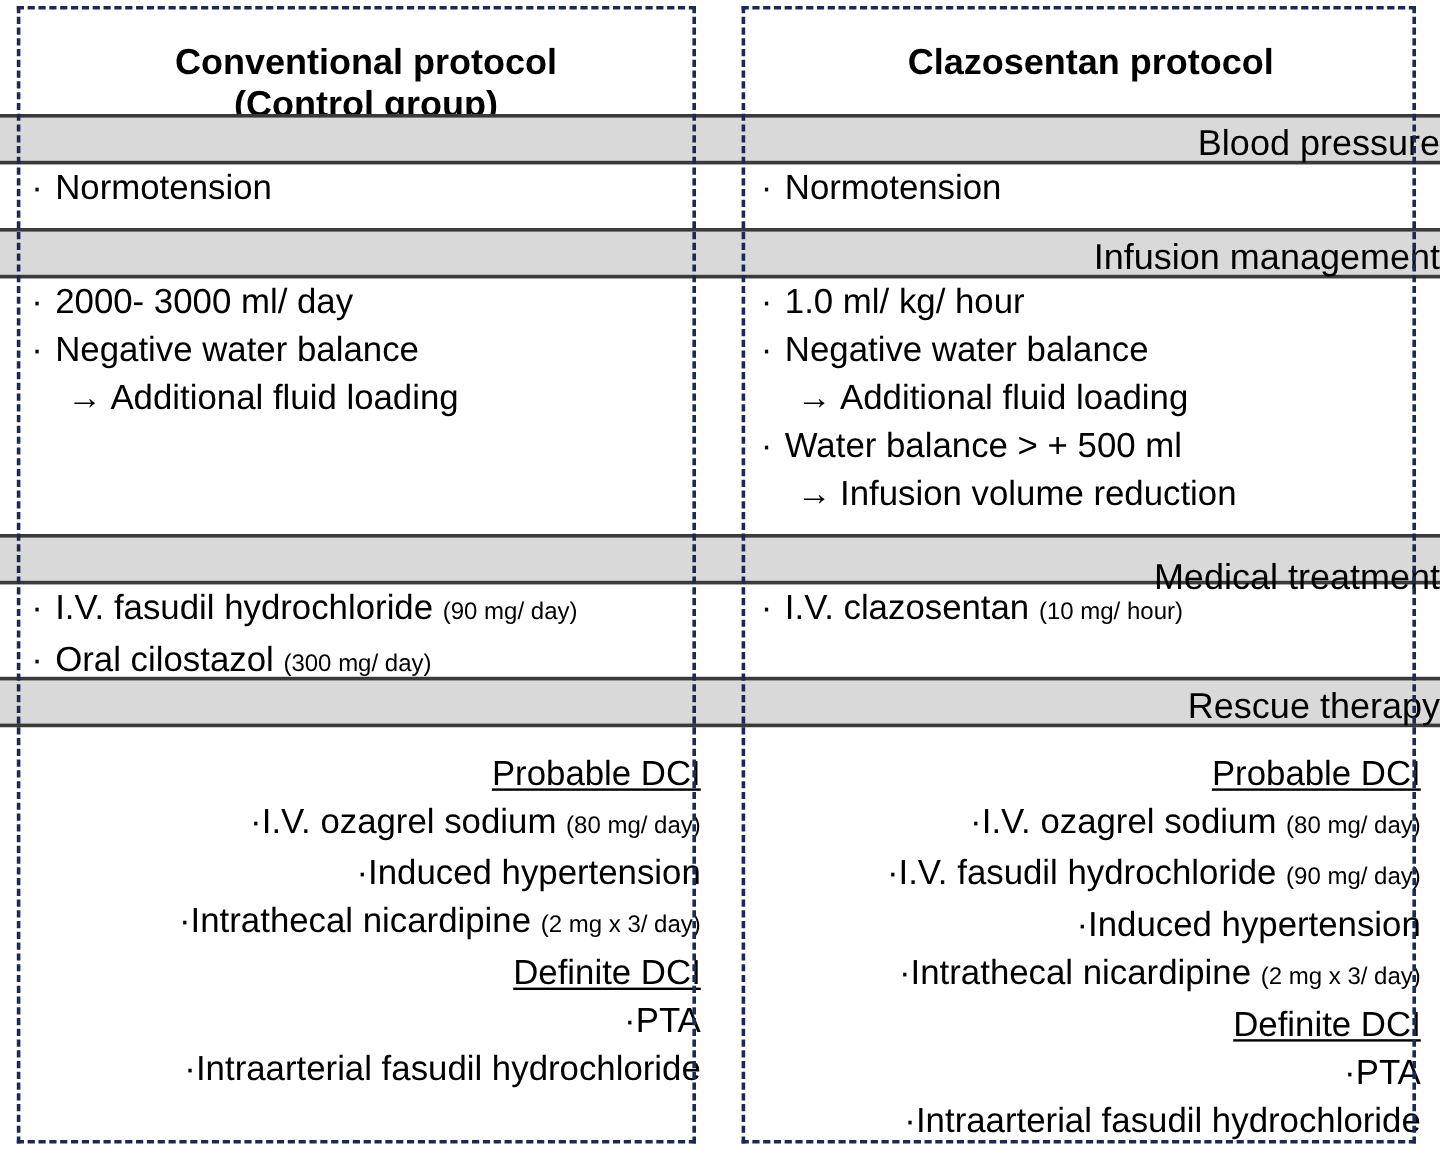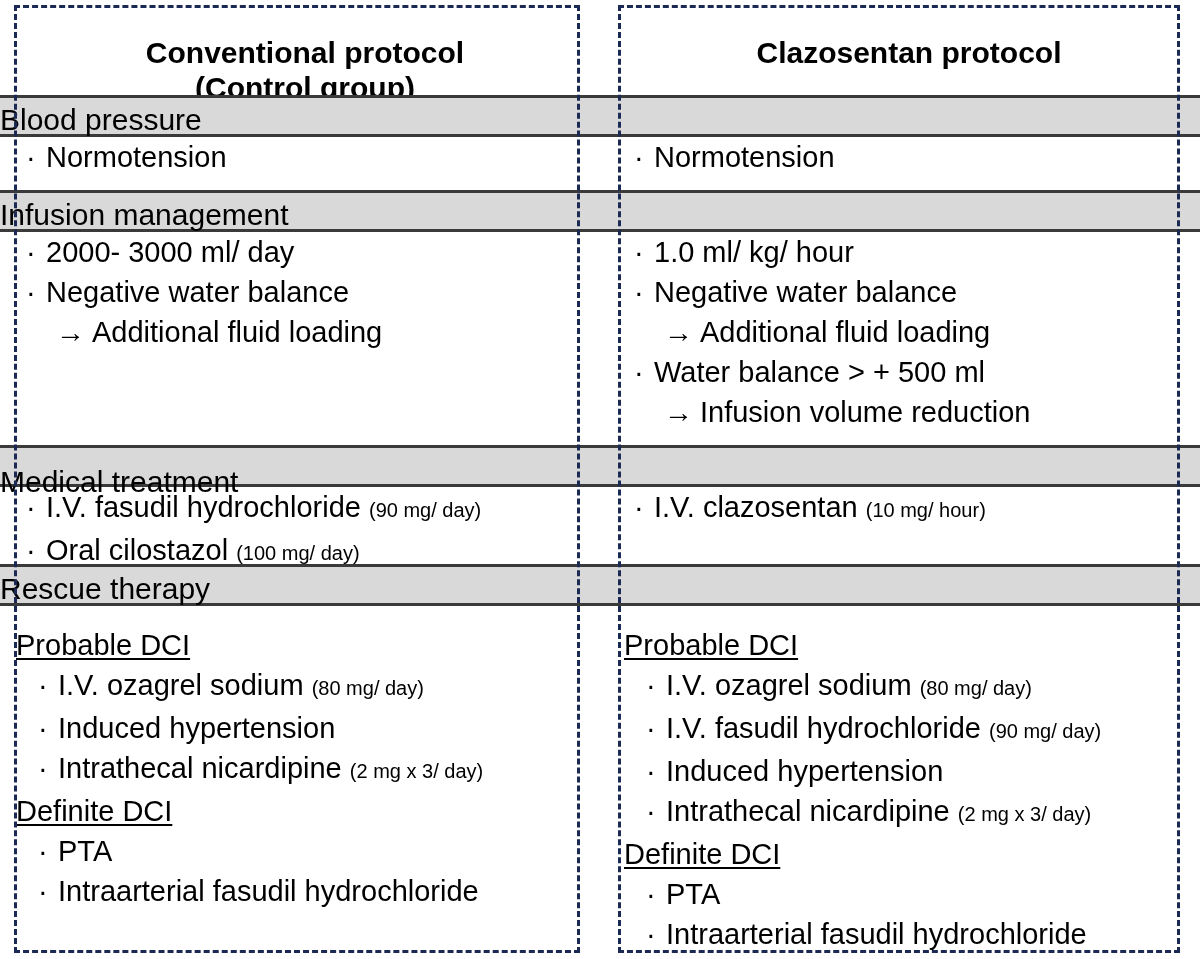--- a/index.html
+++ b/index.html
@@ -43,21 +43,21 @@
   }
 
   .band {
     position: absolute;
     left: 0;
     width: 1200px;
     background: #d9d9d9;
     border-top: 3px solid #3a3a3a;
     border-bottom: 3px solid #3a3a3a;
     box-sizing: border-box;
-    text-align: left;
+    text-align: right;
     font-size: 30px;
     line-height: 35px;
     white-space: nowrap;
   }
 
   .row {
     position: absolute;
     left: 0;
     width: 1200px;
     display: flex;
@@ -193,36 +193,36 @@
   </div>
 
   <div class="row" style="top:487px; height:96px;">
     <div class="col col-left">
       <div class="bullet-line">
         <span class="dot"></span><span>I.V. fasudil hydrochloride</span>
         <span class="dose">(90 mg/ day)</span>
       </div>
       <div class="bullet-line">
         <span class="dot"></span><span>Oral cilostazol</span>
-        <span class="dose">(100 mg/ day)</span>
+        <span class="dose">(300 mg/ day)</span>
       </div>
     </div>
     <div class="col col-right">
       <div class="bullet-line">
         <span class="dot"></span><span>I.V. clazosentan</span>
         <span class="dose">(10 mg/ hour)</span>
       </div>
     </div>
   </div>
 
   <div class="band" style="top:564px; height:42px; padding-top:4px;">
     <span>Rescue therapy</span>
   </div>
 
-  <div class="row" style="top:625px; height:320px;">
+  <div class="row" style="top:625px; height:320px;text-align:right;">
 
     <div class="col col-left">
       <div class="sub-head-wrap">
         <span class="sub-head">Probable DCI</span>
       </div>
       <div class="indent-list">
         <div class="bullet-line">
           <span class="dot"></span><span>I.V. ozagrel sodium</span>
           <span class="dose">(80 mg/ day)</span>
         </div>

